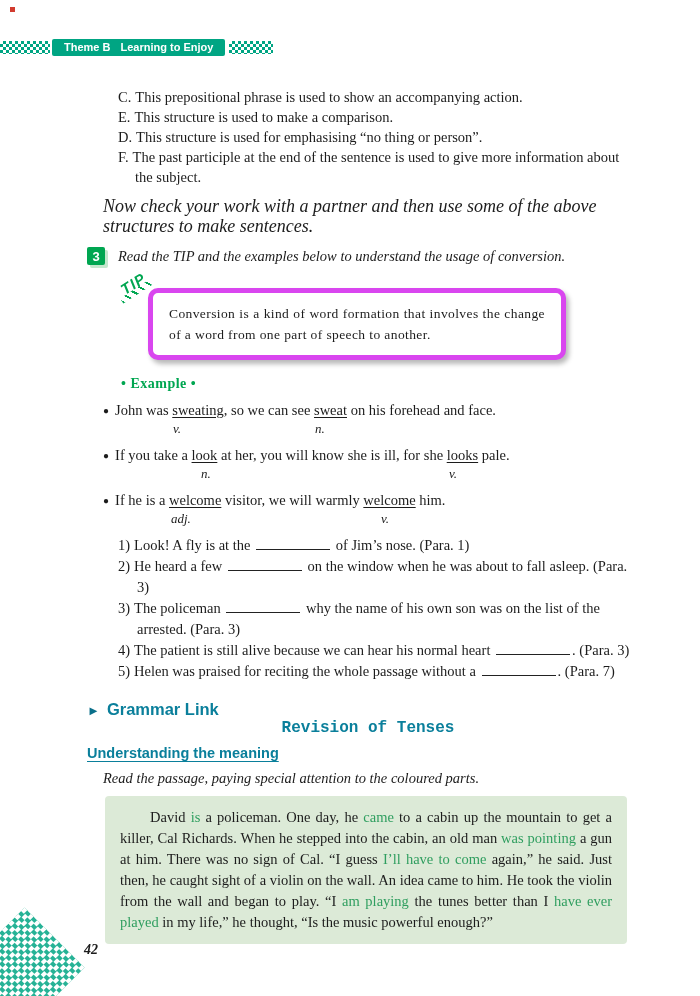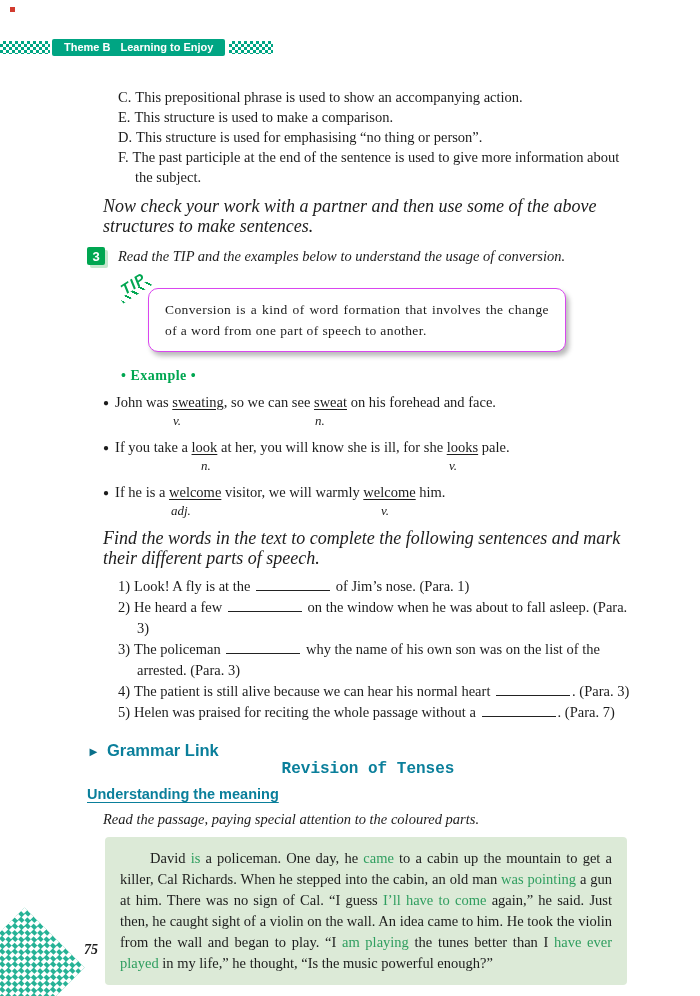--- a/index.html
+++ b/index.html
@@ -52,21 +52,21 @@
   .tip-label{
     position:absolute;left:-28px;top:-13px;color:var(--accent_green);
     font-family:"Liberation Sans",sans-serif;font-weight:bold;font-style:italic;font-size:15px;
     transform:rotate(-33deg);letter-spacing:1px;
   }
   .tip-label::after{
     content:"";position:absolute;left:-6px;top:14px;width:34px;height:6px;
     background:repeating-linear-gradient(60deg,var(--accent_green) 0 2px,transparent 2px 7px);
   }
   .tip-box{
-    background:#fff;border:1px solid #d946ef;border-radius:10px;
+    background:#fff;border:5px solid #d946ef;border-radius:10px;
     box-shadow:3px 4px 5px rgba(0,0,0,0.28);
     padding:10px 16px;font-size:13.5px;line-height:21px;text-align:justify;letter-spacing:.4px;
   }
 
   
   .example-heading{color:var(--accent_green);font-weight:bold;font-size:14px;margin-top:16px;margin-left:18px;letter-spacing:.5px;}
   .example-item{margin-top:8px;}
   .ex-sentence{padding-left:16px;text-indent:-16px;font-size:14.5px;line-height:20px;}
   .ex-bullet{font-size:10px;vertical-align:1px;margin-right:6px;}
   .ex-labels{position:relative;height:16px;font-style:italic;font-size:13px;margin-left:16px;}
@@ -172,21 +172,20 @@
     </div>
 
     <div class="example-item">
       <div class="ex-sentence"><span class="ex-bullet">●</span><span><span>If he is a </span><span class="uline">welcome</span><span> visitor, we will warmly </span><span class="uline">welcome</span><span> him.</span></span></div>
       <div class="ex-labels ex2">
         <span class="l1">adj.</span>
         <span class="l2">v.</span>
       </div>
     </div>
 
-    <p class="italic-note">Find the words in the text to complete the following sentences and mark their different parts of speech.</p>
 
     <div class="questions">
       <div class="question-item">
         <span class="q-label">1)</span><span><span>Look! A fly is at the </span><span class="blank"></span><span> of Jim’s nose. (Para. 1)</span></span>
       </div>
       <div class="question-item">
         <span class="q-label">2)</span><span><span>He heard a few </span><span class="blank"></span><span> on the window when he was about to fall asleep.  (Para. 3)</span></span>
       </div>
       <div class="question-item">
         <span class="q-label">3)</span><span><span>The policeman </span><span class="blank"></span><span> why the name of his own son was on the list of the arrested. (Para. 3)</span></span>
@@ -209,15 +208,15 @@
 
     <p class="read-note">Read the passage, paying special attention to the coloured parts.</p>
 
     <div class="passage-box">
       <span class="first-indent"></span><span><span>David </span><span class="colored">is</span><span> a policeman. One day, he </span><span class="colored">came</span><span> to a cabin up the mountain to get a killer, Cal Richards. When he stepped into the cabin, an old man </span><span class="colored">was pointing</span><span> a gun at him. There was no sign of Cal. “I guess </span><span class="colored">I’ll have to come</span><span> again,” he said. Just then, he caught sight of a violin on the wall. An idea came to him. He took the violin from the wall and began to play. “I </span><span class="colored">am playing</span><span> the tunes better than I </span><span class="colored">have ever played</span><span> in my life,” he thought, “Is the music powerful enough?”</span></span>
     </div>
 
   </div>
 
   <div class="bottom-deco"></div>
-  <div class="page-number">75</div>
+  <div class="page-number">42</div>
 
 </div>
 
 </body></html>

